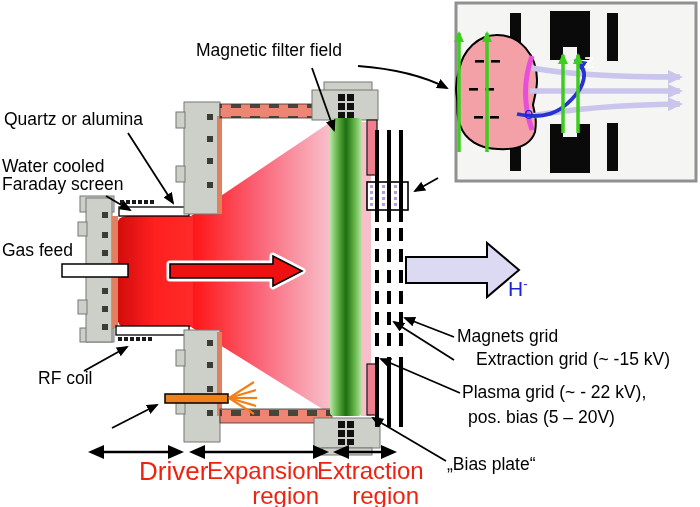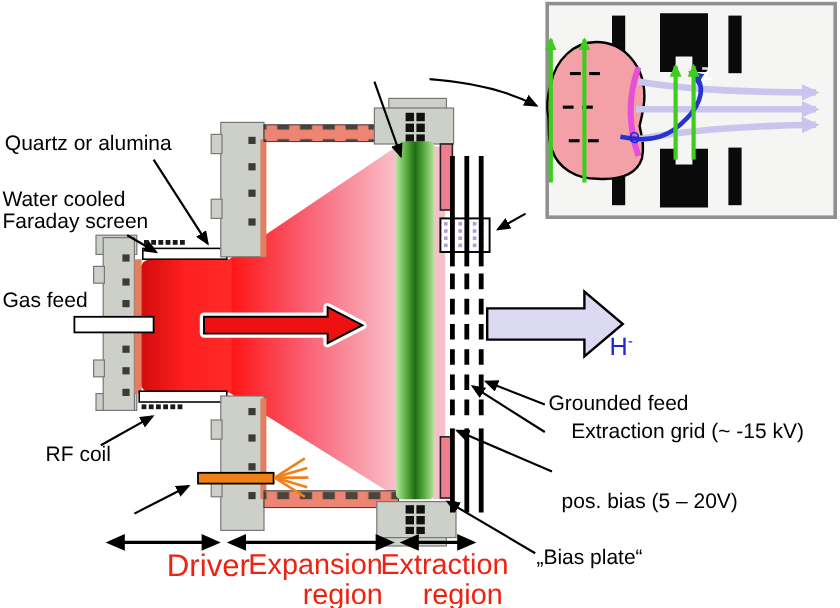--- a/index.html
+++ b/index.html
@@ -279,27 +279,29 @@
     <path d="M517,114 C545,120 560,112 572,99 C584,87 590,70 576,61" stroke="#2634cf" stroke-width="3.8" fill="none" marker-end="url(#ahBlue)"></path>
     <g stroke="#3ecc1e" stroke-width="3.5" fill="none">
       <path d="M459,152 L459,33" marker-end="url(#ahG)"></path>
       <path d="M487,152 L487,33" marker-end="url(#ahG)"></path>
       <path d="M563,133 L563,55" marker-end="url(#ahG)"></path>
       <path d="M578,133 L578,55" marker-end="url(#ahG)"></path>
     </g>
   </g>
 </svg>
 
+<div class="lbl" style="left:196px; top:41px;">Magnetic filter field</div>
 <div class="lbl" style="left:4px; top:110px;text-align:right;">Quartz or alumina</div>
 <div class="lbl" style="left:2px; top:175px;">Faraday screen</div>
 <div class="lbl" style="left:2px; top:157px;">Water cooled</div>
 <div class="lbl" style="left:2px; top:241px;">Gas feed</div>
 <div class="lbl" style="left:38px; top:369px;">RF coil</div>
-<div class="lbl" style="left:457px; top:327px;">Grounded feed</div>
+<div class="lbl" style="left:457px; top:327px;">Magnets grid</div>
 <div class="lbl" style="left:476px; top:350px;">Extraction grid (~ -15 kV)</div>
+<div class="lbl" style="left:462px; top:383px;">Plasma grid (~ - 22 kV),</div>
 <div class="lbl" style="left:468px; top:408px;">pos. bias (5 – 20V)</div>
 <div class="lbl" style="left:447px; top:455px;">„Bias plate“</div>
 
 <div class="hminus" style="left:508px; top:276px;"><span>H</span><sup>-</sup></div>
 <div class="e-label" style="left:524px; top:104px;">e</div>
 <div class="z-label" style="left:584px; top:50px;">z</div>
 
 <div class="lbl region-label" style="left:119px; top:458px;">Driver</div>
 <div class="region-2line" style="left:199px; top:458px; width:120px;">
   <span>Expansion</span>

